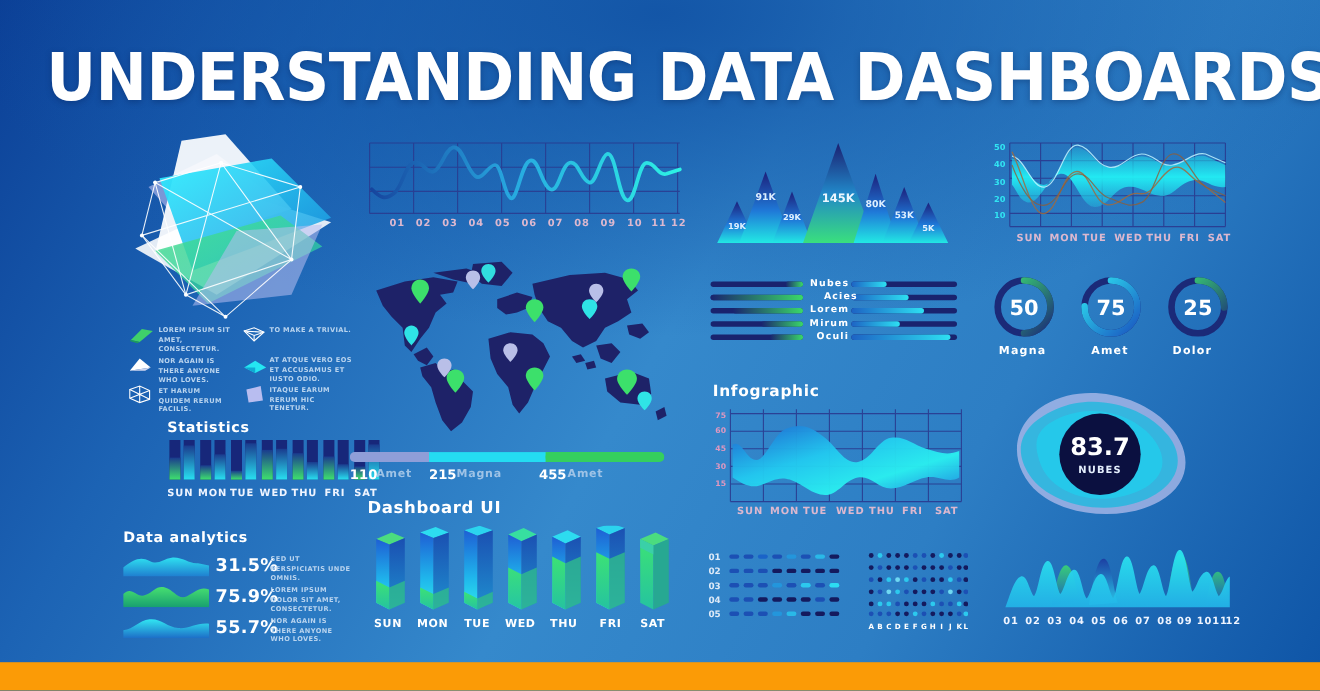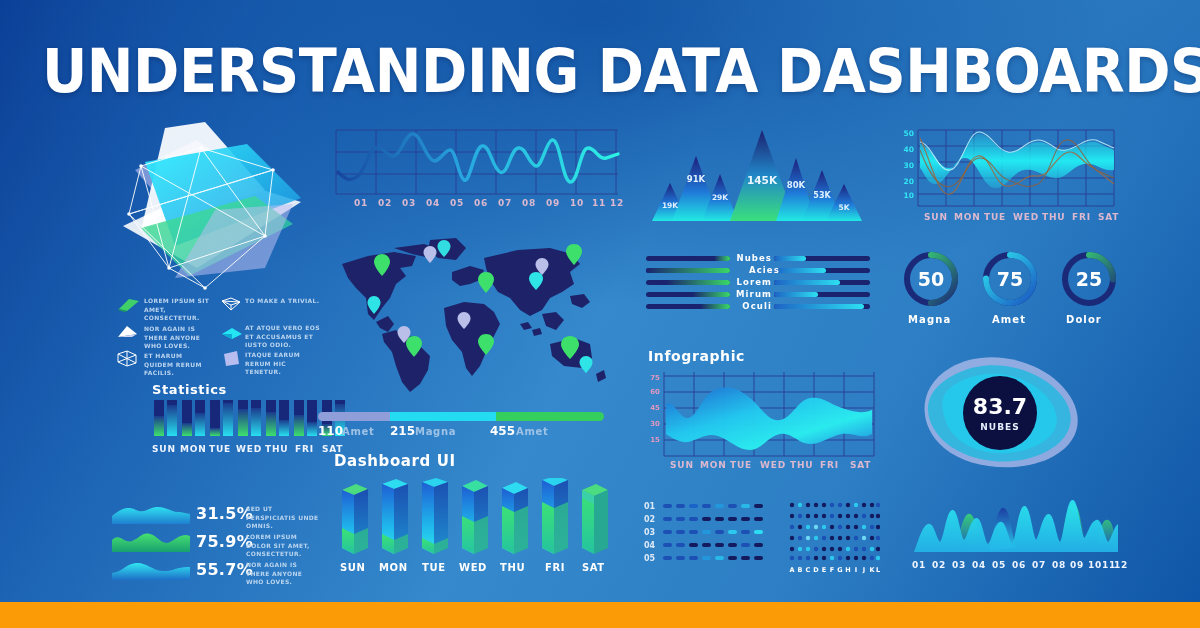--- a/index.html
+++ b/index.html
@@ -223,20 +223,21 @@
       <span class="tick tick-w" style="position:absolute;left:28px;">MON</span>
       <span class="tick tick-w" style="position:absolute;left:57px;">TUE</span>
       <span class="tick tick-w" style="position:absolute;left:84px;">WED</span>
       <span class="tick tick-w" style="position:absolute;left:113px;">THU</span>
       <span class="tick tick-w" style="position:absolute;left:143px;">FRI</span>
       <span class="tick tick-w" style="position:absolute;left:170px;">SAT</span>
     </div>
   </div>
 
   <div class="panel" style="left:112px; top:482px; width:210px; height:92px;">
+    <div class="sec-title" style="font-size:13px;">Data analytics</div>
 
     <div style="position:absolute; left:0; top:20px; width:210px; height:22px;">
       <svg width="78" height="22">
         <defs>
             <linearGradient id="sp1" x1="0" y1="0" x2="0" y2="1">
           <stop offset="0%" stop-color="#2ee0f0"></stop>
               <stop offset="100%" stop-color="#1f7fd0"></stop>
             </linearGradient>
           </defs>
         <path d="M0,14 C10,6 16,4 24,8 C32,12 36,6 44,5 C54,4 60,11 68,10 L78,12 L78,22 L0,22 Z" fill="url(#sp1)"></path>

